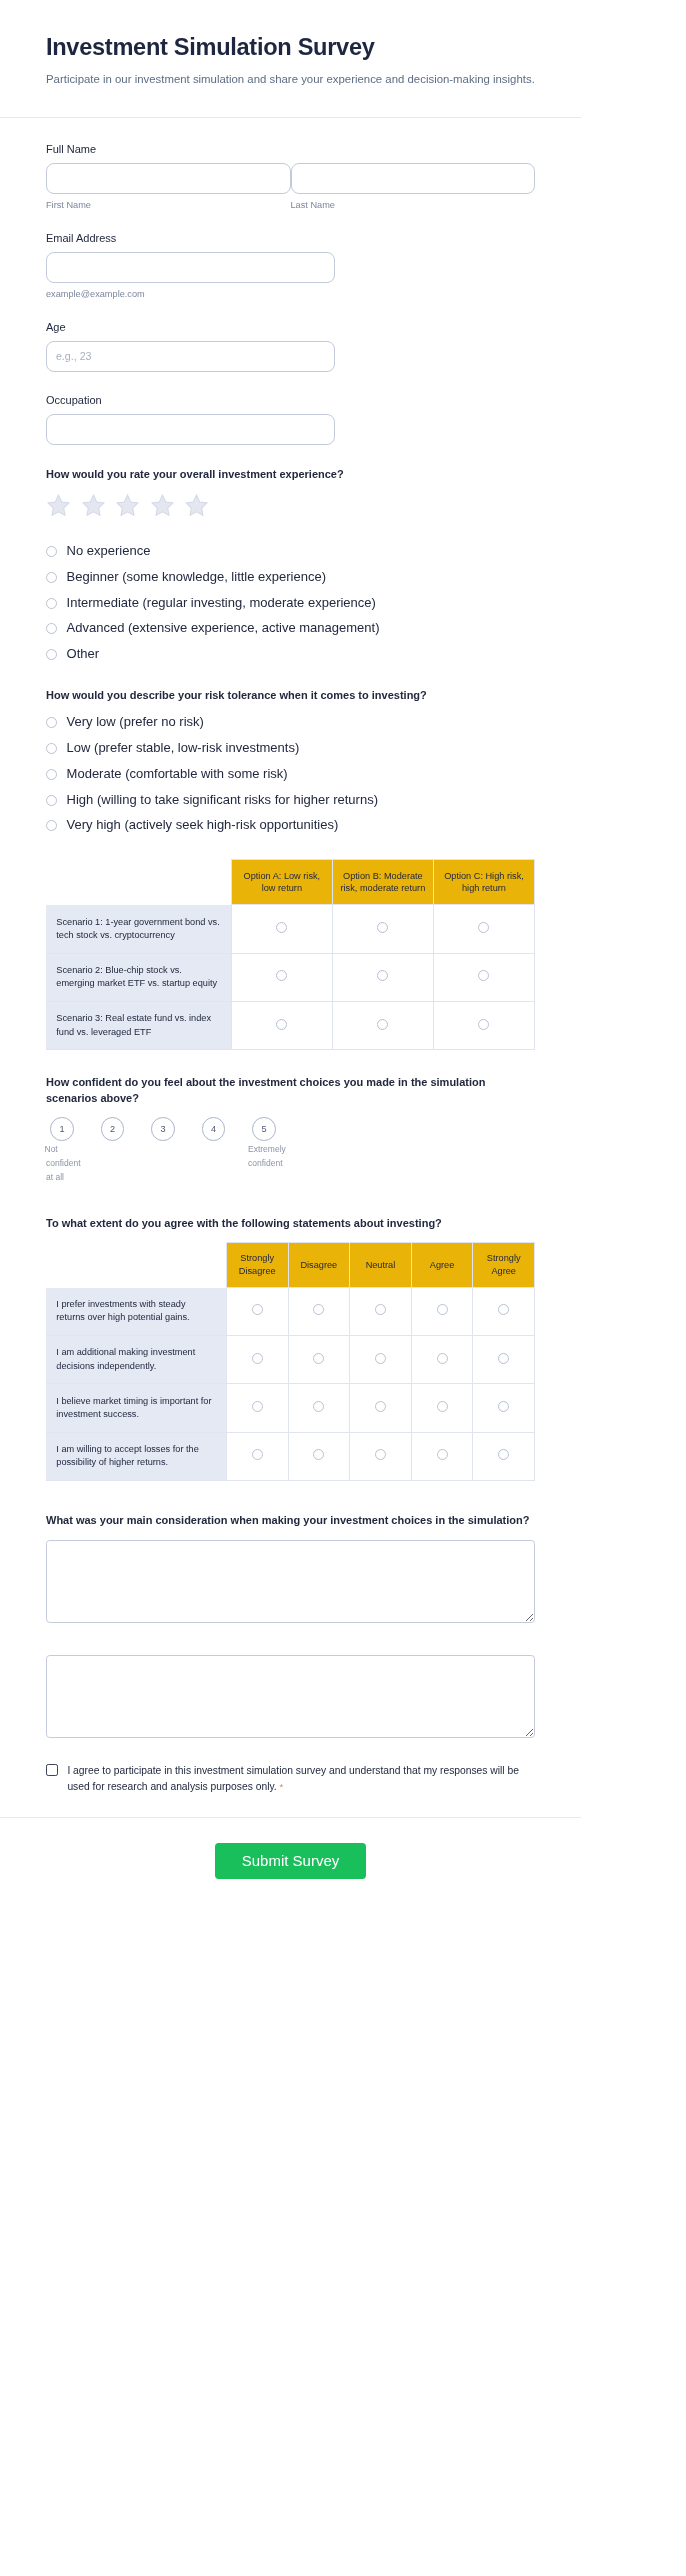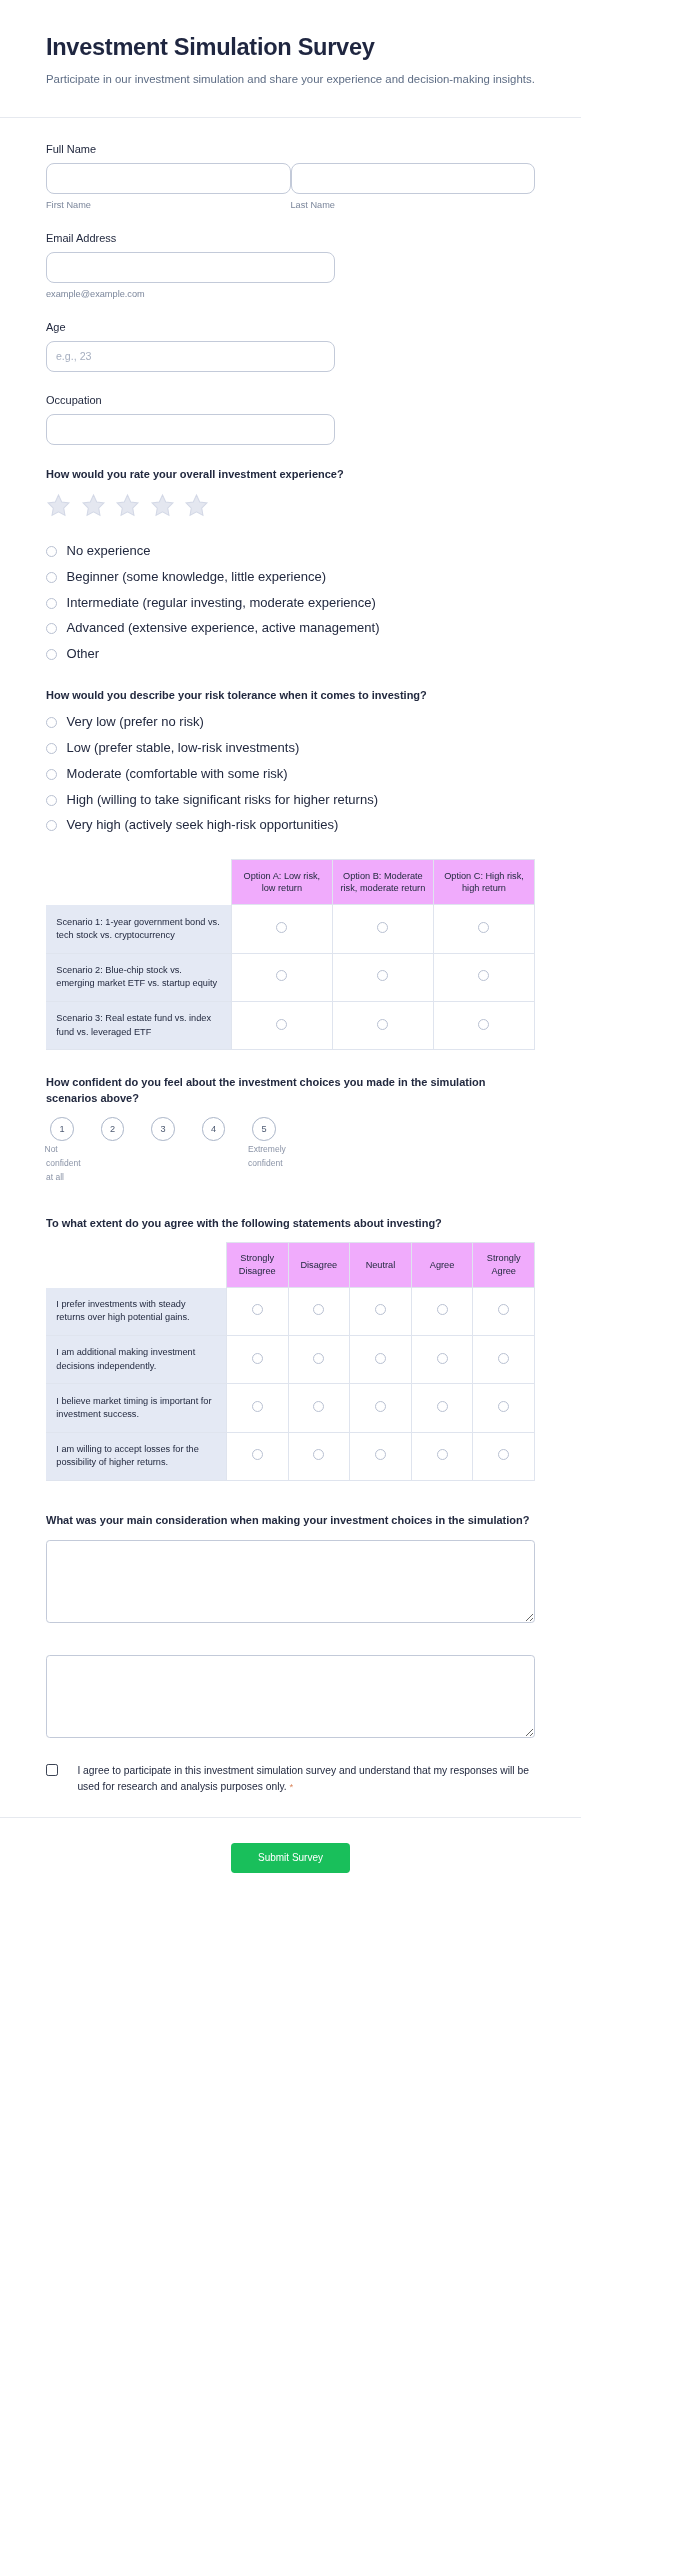--- a/index.html
+++ b/index.html
@@ -125,21 +125,21 @@
     border-right: 0.7px solid #dfe4ee;
     border-bottom: 0.7px solid #dfe4ee;
     padding: 0;
   }
   .matrix .corner-cell {
     border-right: 0.7px solid #dfe4ee;
     border-bottom: none;
     background: #fff;
   }
   .matrix thead th.col-head {
-    background: #f0abfc;
+    background: #eab308;
     color: #22293f;
     font-size: 9.2px;
     font-weight: normal;
     text-align: center;
     line-height: 1.35;
     padding: 9.6px 5.9px;
     vertical-align: middle;
     border-top: 0.7px solid #dfe4ee;
   }
   .matrix thead th.col-head:first-of-type { border-left: 0.7px solid #dfe4ee; }
@@ -215,21 +215,20 @@
     resize: vertical;
     display: block;
   }
 
   
   .consent-block {
     margin-top: 14.8px;
     margin-bottom: 22px;
     display: flex;
     align-items: flex-start;
-    gap: 10px;
   }
   .consent-box {
     width: 11.8px; height: 11.8px;
     border: 0.7px solid #3b4354;
     border-radius: 2.2px;
     background: #fff;
     flex: 0 0 auto;
     margin-right: 9.6px;
     margin-top: 1.5px;
     cursor: pointer;
@@ -248,21 +247,21 @@
     padding: 25px 46px 32px 46px;
     display: flex;
     justify-content: center;
   }
   .submit-btn {
     background: #19bf5b;
     color: #ffffff;
     border: none;
     border-radius: 3.7px;
     font-family: "Liberation Sans", sans-serif;
-    font-size: 10px;
+    font-size: 15px;
     padding: 9.6px 26.6px;
     cursor: pointer;
   }
 
   .spacer-lg { height: 7.4px; }
 </style>
 </head>
 <body>
 
 <div class="page">

